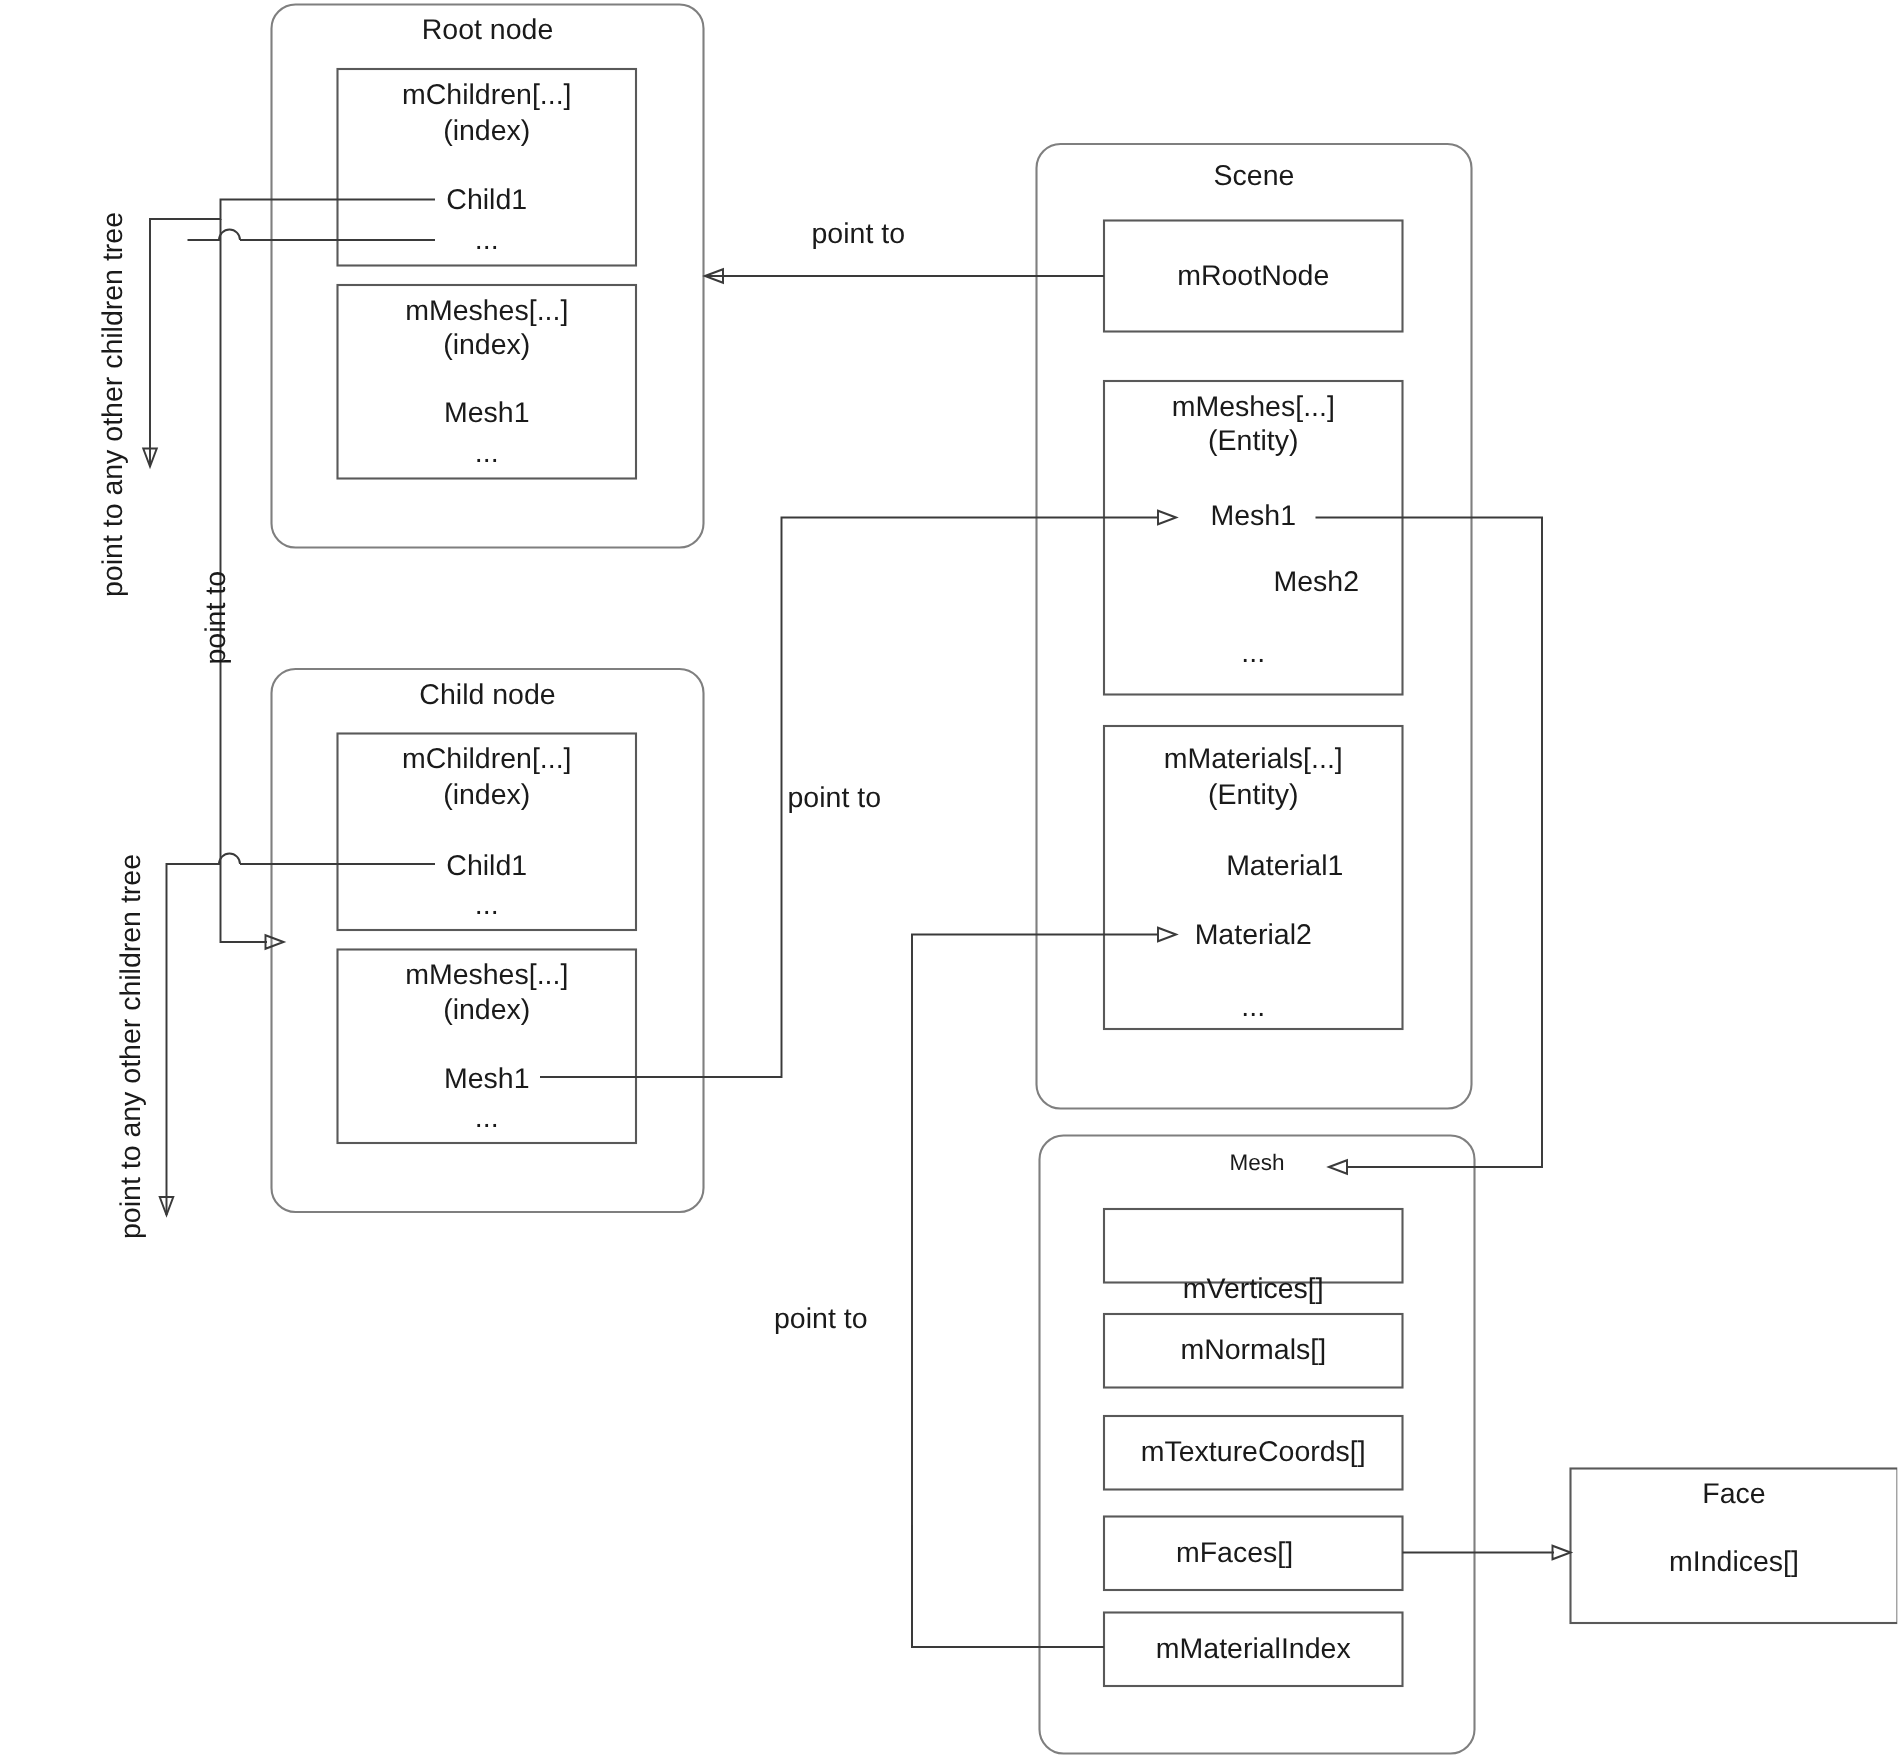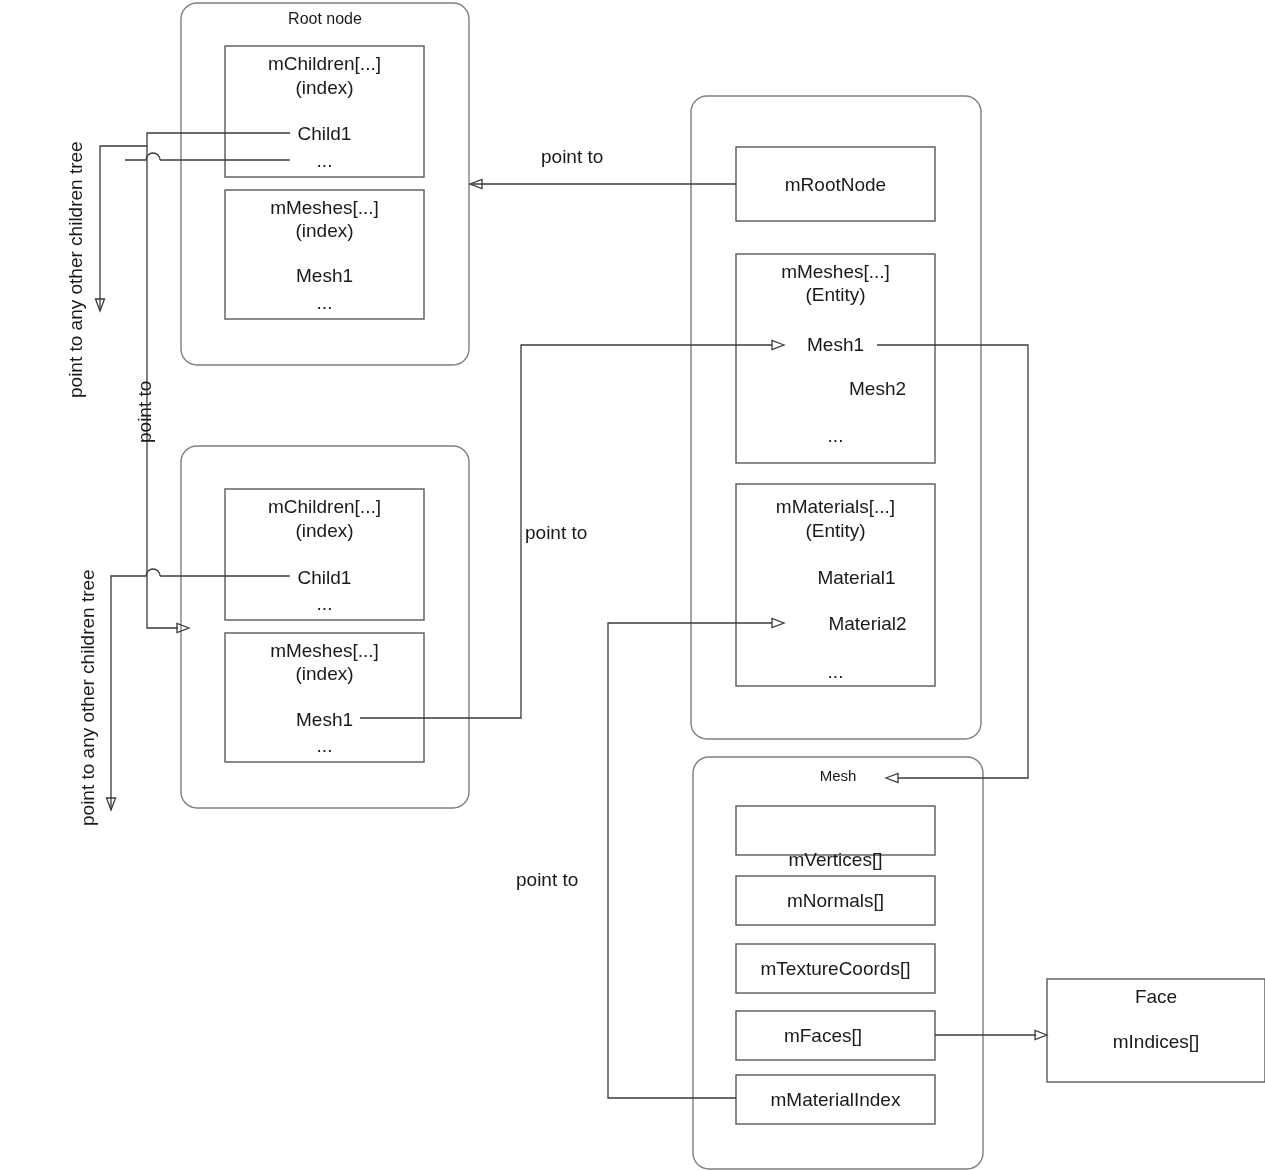--- a/index.html
+++ b/index.html
@@ -42,21 +42,21 @@
     color: #1a1a1a;
     font-size: 19px;
     line-height: 1.28;
     white-space: pre;
     font-family: "Liberation Sans", sans-serif;
   }
   .lbl.center {
     text-align: center;
   }
   .grouptitle {
-    font-size: 16px;
+    font-size: 19px;
   }
   .small {
     font-size: 15px;
   }
   .vert {
     transform-origin: 0 0;
     transform: rotate(-90deg);
     font-size: 19px;
     white-space: nowrap;
   }
@@ -129,42 +129,44 @@
   <div class="lbl center" style="left:225px; top:52px; width:199px;">mChildren[...]</div>
   <div class="lbl center" style="left:225px; top:76px; width:199px;">(index)</div>
   <div class="lbl center" style="left:225px; top:122px; width:199px;">Child1</div>
   <div class="lbl center" style="left:225px; top:149px; width:199px;">...</div>
 
   <div class="lbl center" style="left:225px; top:196px; width:199px;">mMeshes[...]</div>
   <div class="lbl center" style="left:225px; top:219px; width:199px;">(index)</div>
   <div class="lbl center" style="left:225px; top:264px; width:199px;">Mesh1</div>
   <div class="lbl center" style="left:225px; top:291px; width:199px;">...</div>
 
+  <div class="lbl center grouptitle" style="left:181px; top:452px; width:288px;">Child node</div>
   <div class="lbl center" style="left:225px; top:495px; width:199px;">mChildren[...]</div>
   <div class="lbl center" style="left:225px; top:519px; width:199px;">(index)</div>
   <div class="lbl center" style="left:225px; top:566px; width:199px;">Child1</div>
   <div class="lbl center" style="left:225px; top:592px; width:199px;">...</div>
 
   <div class="lbl center" style="left:225px; top:639px; width:199px;">mMeshes[...]</div>
   <div class="lbl center" style="left:225px; top:662px; width:199px;">(index)</div>
   <div class="lbl center" style="left:225px; top:708px; width:199px;">Mesh1</div>
   <div class="lbl center" style="left:225px; top:734px; width:199px;">...</div>
 
+  <div class="lbl center grouptitle" style="left:691px; top:106px; width:290px;">Scene</div>
   <div class="lbl center" style="left:736px; top:173px; width:199px;">mRootNode</div>
 
   <div class="lbl center" style="left:736px; top:260px; width:199px;">mMeshes[...]</div>
   <div class="lbl center" style="left:736px; top:283px; width:199px;">(Entity)</div>
   <div class="lbl center" style="left:736px; top:333px; width:199px;">Mesh1</div>
   <div class="lbl center" style="left:736px; top:377px; width:199px;padding-left:42px;">Mesh2</div>
   <div class="lbl center" style="left:736px; top:424px; width:199px;">...</div>
 
   <div class="lbl center" style="left:736px; top:495px; width:199px;">mMaterials[...]</div>
   <div class="lbl center" style="left:736px; top:519px; width:199px;">(Entity)</div>
   <div class="lbl center" style="left:736px; top:566px; width:199px;padding-left:21px;">Material1</div>
-  <div class="lbl center" style="left:736px; top:612px; width:199px;margin-left:32px;">Material2</div>
+  <div class="lbl center" style="left:736px; top:612px; width:199px;">Material2</div>
   <div class="lbl center" style="left:736px; top:660px; width:199px;">...</div>
 
   <div class="lbl center small" style="left:693px; top:766px; width:290px;">Mesh</div>
   <div class="lbl center" style="left:736px; top:819px; width:199px;margin-top:29px;">mVertices[]</div>
   <div class="lbl center" style="left:736px; top:889px; width:199px;">mNormals[]</div>
   <div class="lbl center" style="left:736px; top:957px; width:199px;">mTextureCoords[]</div>
   <div class="lbl center" style="left:736px; top:1024px; width:174px;">mFaces[]</div>
   <div class="lbl center" style="left:736px; top:1088px; width:199px;">mMaterialIndex</div>
 
   <div class="lbl center" style="left:1047px; top:985px; width:218px;">Face</div>

